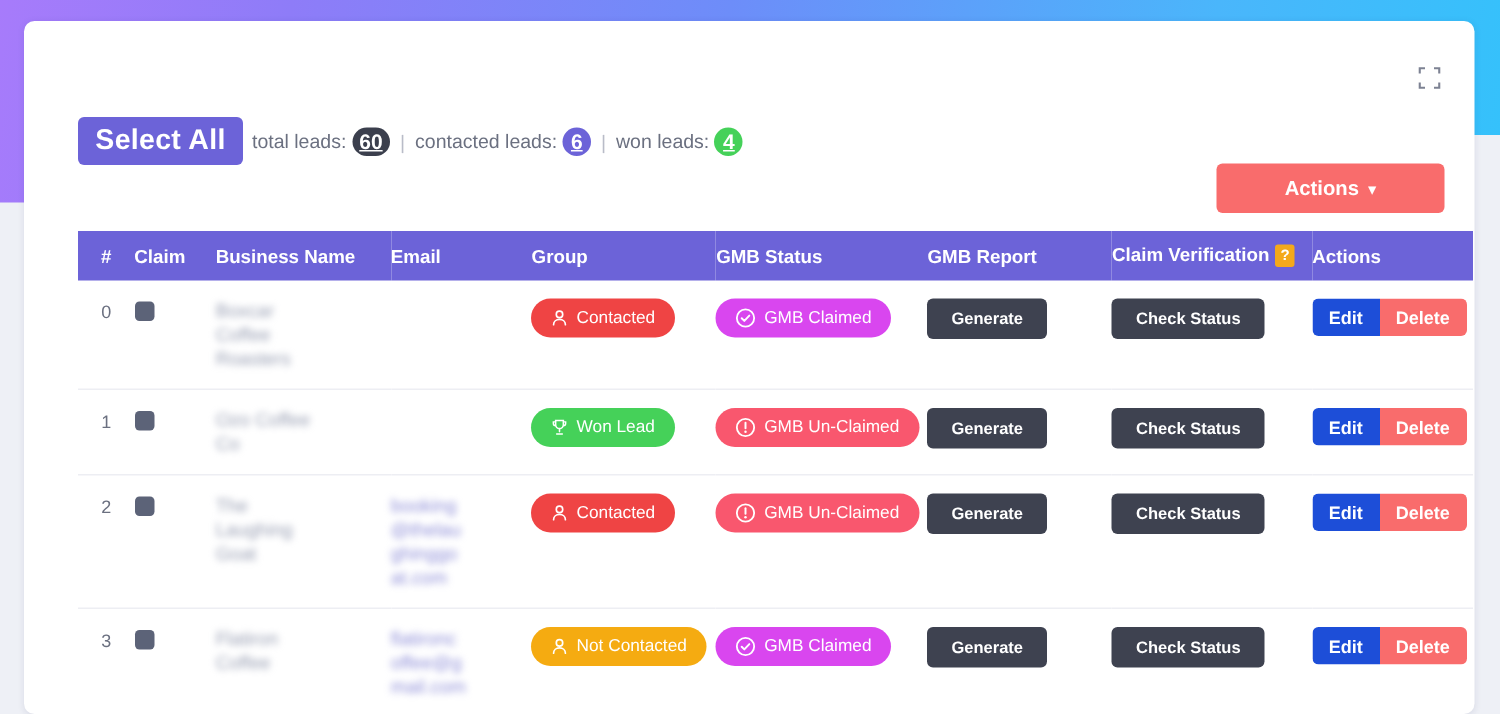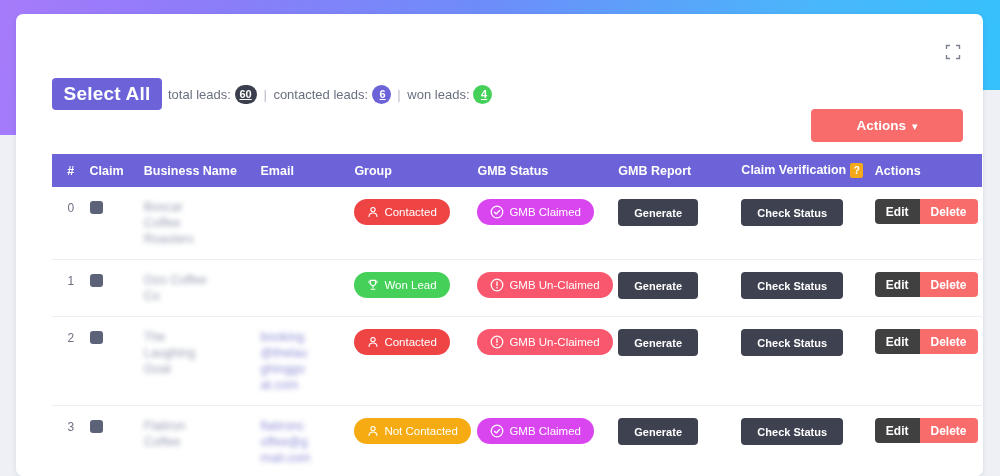--- a/index.html
+++ b/index.html
@@ -34,22 +34,22 @@
     position:absolute; left:36px; top:64px; width:110px; height:32px;
     background:#6c63d8; color:#fff; border:none; border-radius:4px;
     font-size:19px; font-weight:bold; cursor:pointer; letter-spacing:.2px;
   }
   .stats{
     position:absolute; left:152px; top:72px;
     font-size:13px; color:#6b7080; white-space:nowrap;
   }
   .pill{
     display:inline-block; min-width:19px; height:19px; line-height:19px;
-    border-radius:10px; color:#fff; font-size:11px; font-weight:bold;
-    text-align:right; padding:0 5px; vertical-align:middle;
+    border-radius:10px; color:#fff; font-size:14px; font-weight:bold;
+    text-align:center; padding:0 5px; vertical-align:middle;
     position:relative; top:-1px;text-decoration:underline;
   }
   .pill.dark{ background:#3b3f4d; }
   .pill.purple{ background:#6c63d8; }
   .pill.green{ background:#45d159; }
   .sep{ color:#b9bcc8; padding:0 3px; }
 
   .actions-btn{
     position:absolute; right:20px; top:95px; width:152px; height:33px;
     background:#f96c6c; color:#fff; border:none; border-radius:4px;
@@ -107,21 +107,21 @@
   .dark-btn{
     background:#3e4250; color:#fff; border:none; border-radius:4px;
     height:27px; padding:0 16px; font-size:11px; font-weight:bold; cursor:pointer;
     white-space:nowrap;
   }
   .btn-group{ display:inline-flex; border-radius:4px; overflow:hidden; }
   .btn-group button{
     border:none; color:#fff; height:25px; padding:0 11px;
     font-size:12px; font-weight:bold; cursor:pointer;
   }
-  .b-edit{ background:#404040; }
+  .b-edit{ background:#1d4ed8; }
   .b-del{ background:#f96c6c; }
 </style>
 </head>
 <body>
 
 <div class="page-backdrop"></div>
 <div class="page-backdrop right"></div>
 
 <div class="card">
 

